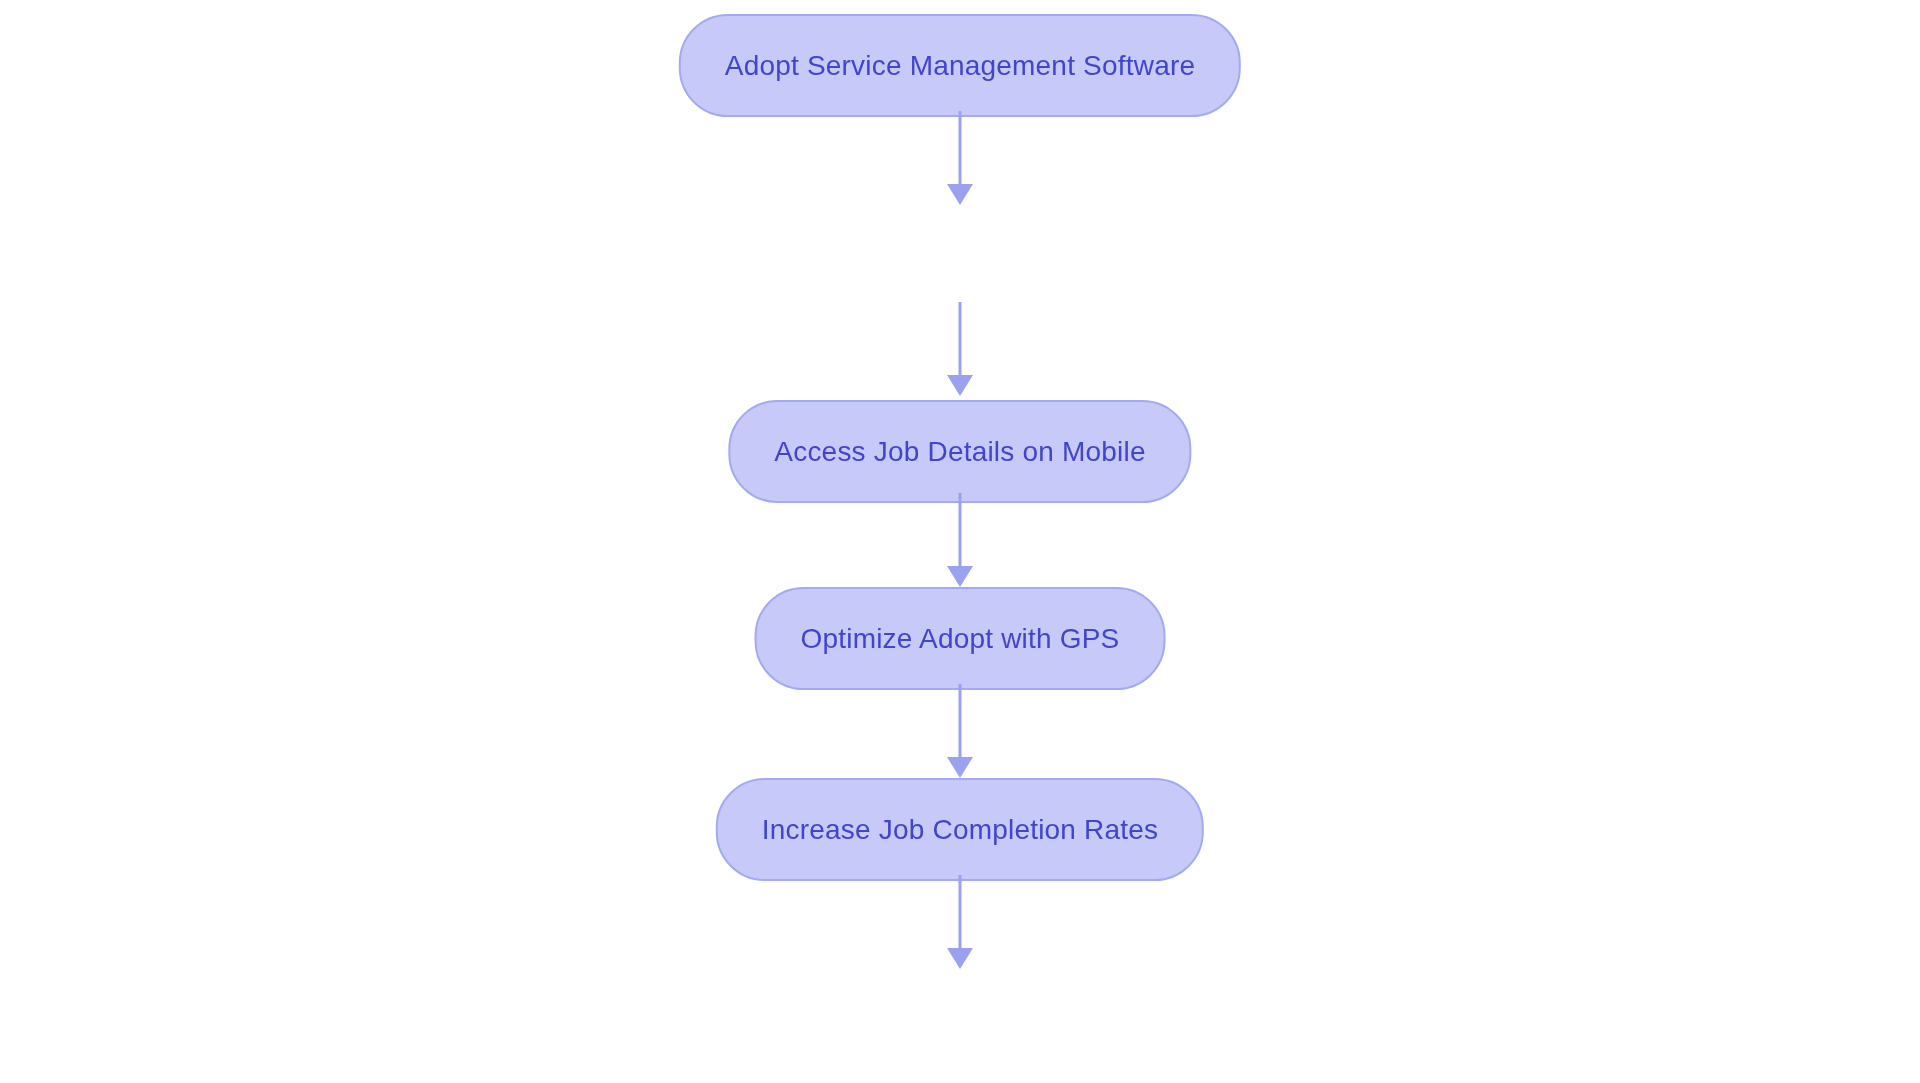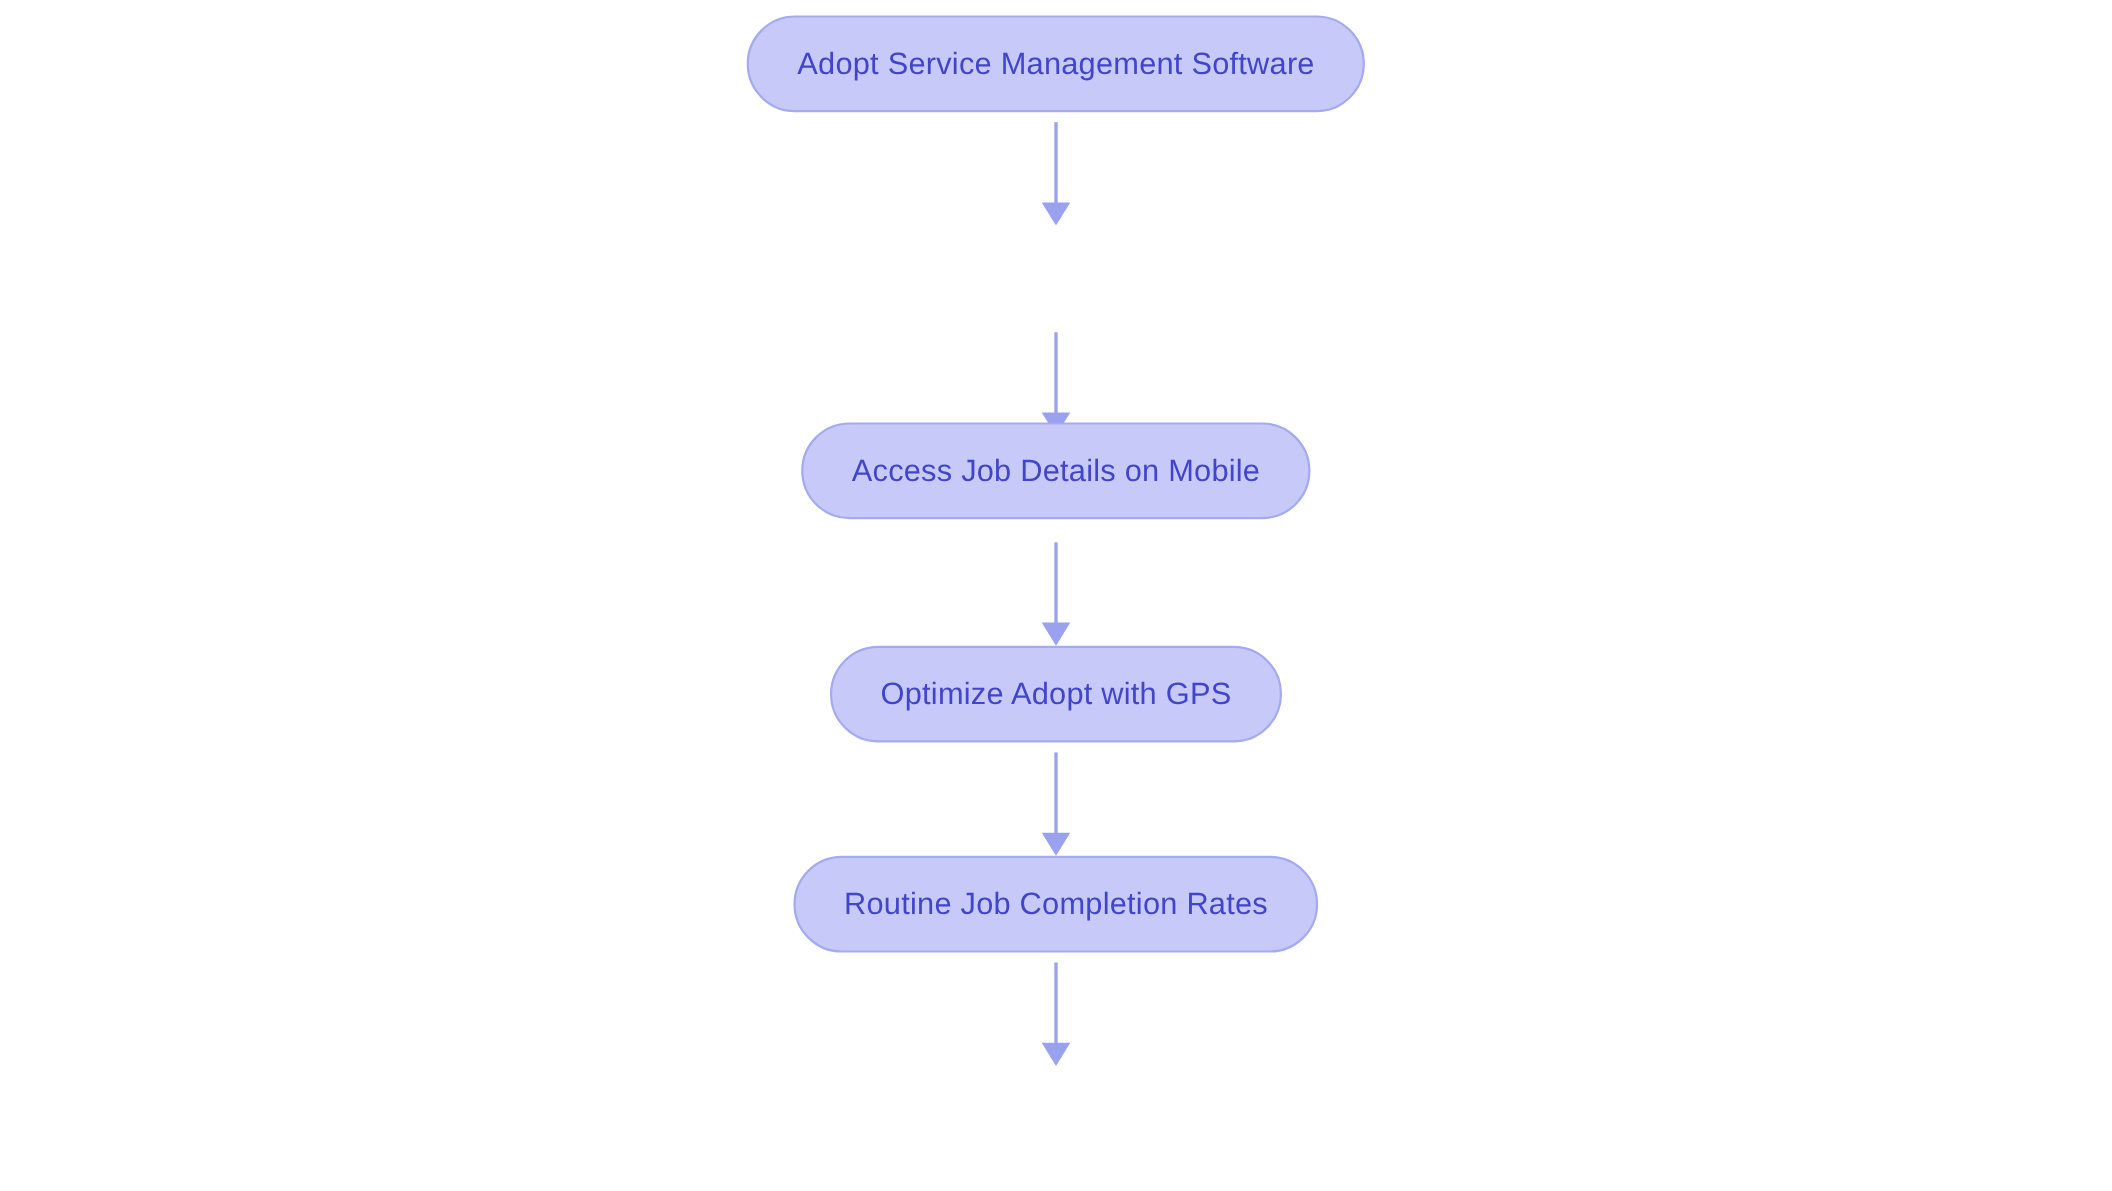--- a/index.html
+++ b/index.html
@@ -12,21 +12,21 @@
     width: 1920px;
     height: 1083px;
     background: var(--background, #ffffff);
     font-family: "Liberation Sans", sans-serif;
     overflow: hidden;
   }
   .flow-node {
     position: absolute;
     left: 50%;
     transform: translateX(-50%);
-    height: 88px;
+    height: 103px;
     box-sizing: border-box;
     padding: 0 44px;
     border-radius: 49px;
     background: var(--node_fill, #c7c9f8);
     border: 2px solid var(--node_border, #a3aaf0);
     color: var(--node_text, #4145c9);
     font-size: 28px;
     letter-spacing: 0.2px;
     display: flex;
     align-items: center;
@@ -74,40 +74,40 @@
     <div class="shaft"></div>
     <div class="head"></div>
   </div>
 
 
   <div class="flow-arrow" style="top:302px">
     <div class="shaft"></div>
     <div class="head"></div>
   </div>
 
-  <div class="flow-node" style="top:384px">
+  <div class="flow-node" style="top:400px">
     <span>Access Job Details on Mobile</span>
   </div>
 
   <div class="flow-arrow" style="top:493px">
     <div class="shaft"></div>
     <div class="head"></div>
   </div>
 
   <div class="flow-node" style="top:587px">
     <span>Optimize Adopt with GPS</span>
   </div>
 
   <div class="flow-arrow" style="top:684px">
     <div class="shaft"></div>
     <div class="head"></div>
   </div>
 
   <div class="flow-node" style="top:778px">
-    <span>Routine Job Completion Rates</span>
+    <span>Increase Job Completion Rates</span>
   </div>
 
   <div class="flow-arrow" style="top:875px">
     <div class="shaft"></div>
     <div class="head"></div>
   </div>
 
 
 </div>
 

